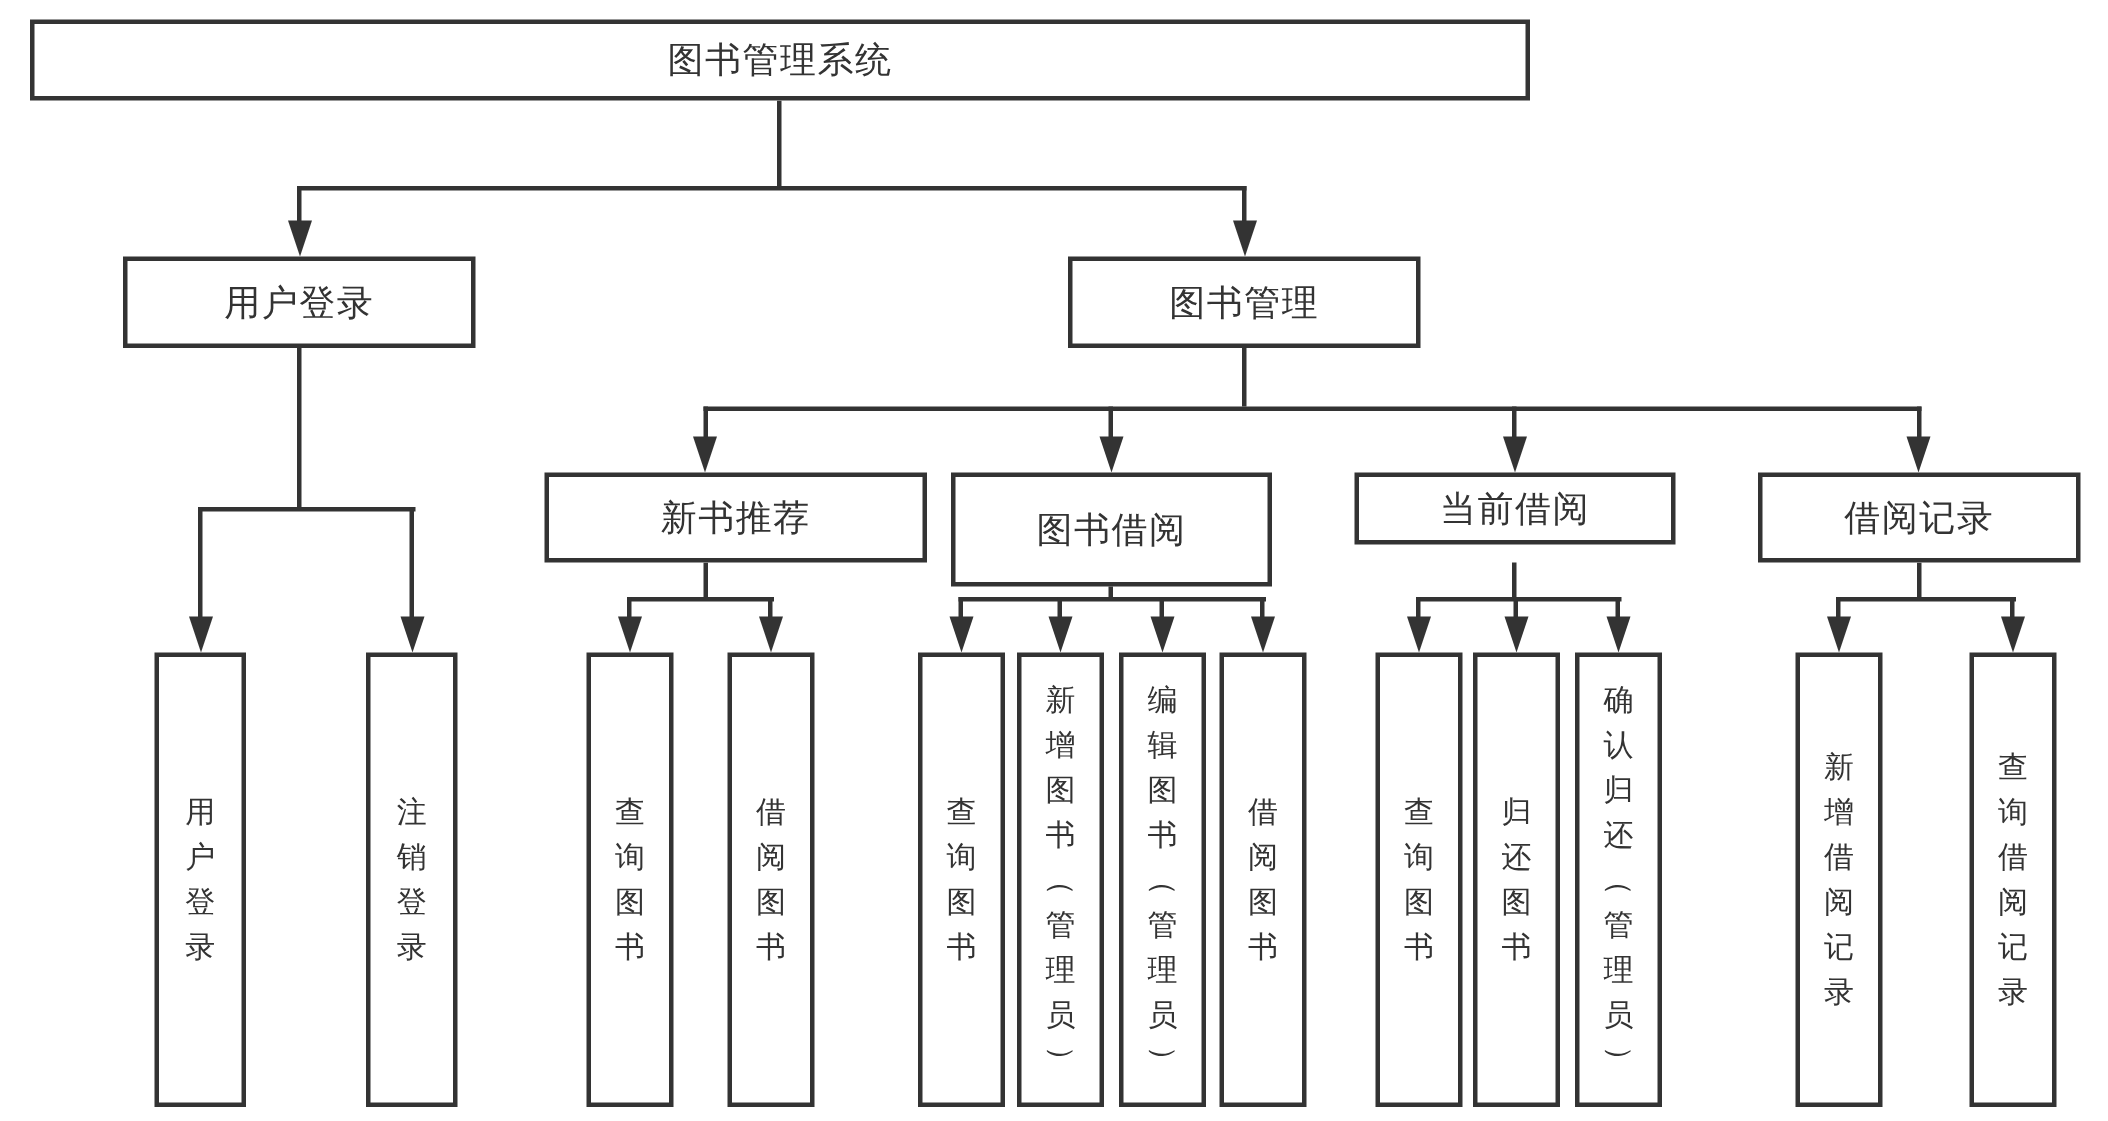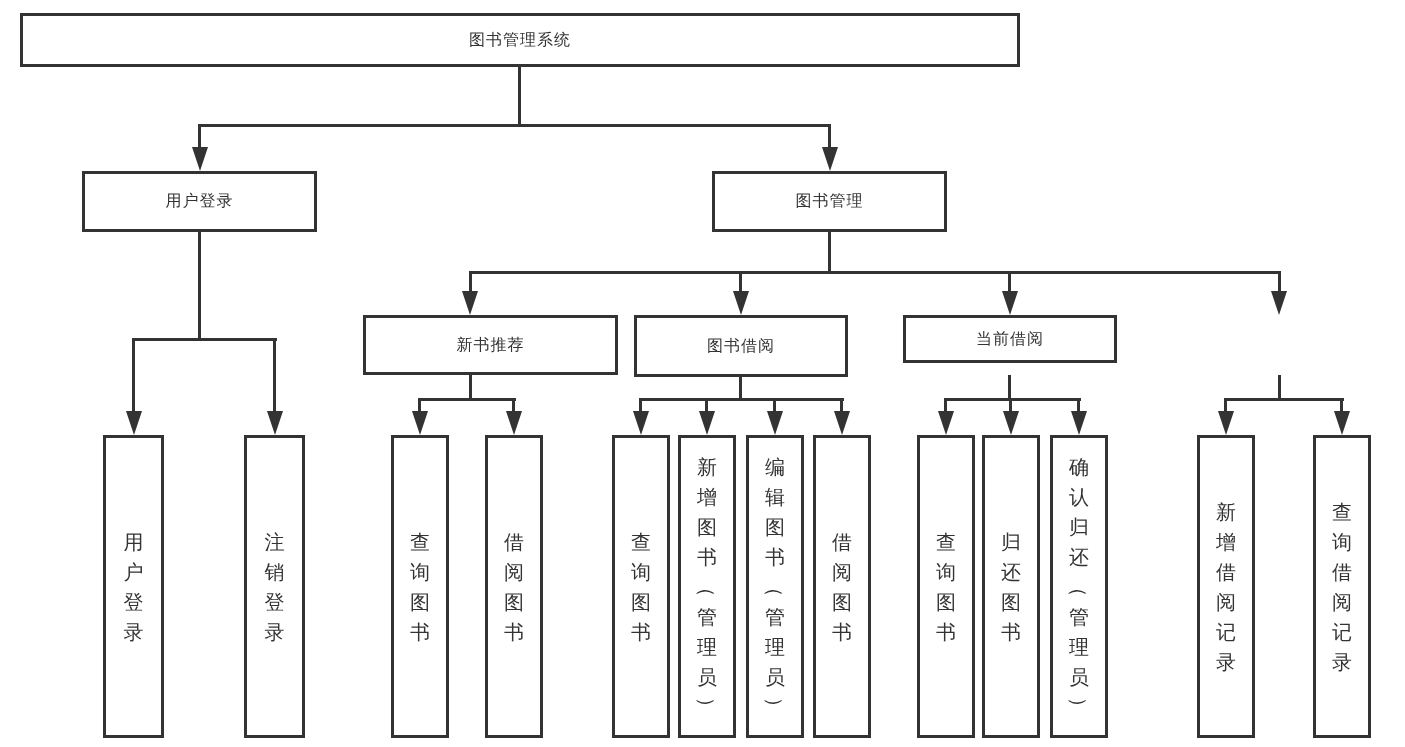--- a/index.html
+++ b/index.html
@@ -15,21 +15,21 @@
     background:var(--bg);
     font-family:"Liberation Sans", sans-serif;
     overflow:hidden;
   }
   .node{
     position:absolute;
     box-sizing:border-box;
     border:3px solid var(--line);
     background:#fff;
     display:flex;align-items:center;justify-content:center;
-    font-size:16px;color:var(--text);
+    font-size:24px;color:var(--text);
     letter-spacing:1px;
     z-index:2;
   }
   .vnode{
     position:absolute;
     box-sizing:border-box;
     border:3px solid var(--line);
     background:#fff;
     display:flex;flex-direction:column;align-items:center;justify-content:center;
     font-size:20px;color:var(--text);
@@ -58,24 +58,25 @@
 <div class="canvas">
 
   <div class="node" style="left:20px;top:13px;width:1000px;height:54px">图书管理系统</div>
 
   <div class="node" style="left:82px;top:171px;width:235px;height:61px">用户登录</div>
 
   <div class="node" style="left:712px;top:171px;width:235px;height:61px">图书管理</div>
 
   <div class="node" style="left:363px;top:315px;width:255px;height:60px">新书推荐</div>
 
-  <div class="node" style="left:634px;top:315px;width:214px;height:62px">图书借阅</div>
+  <div class="node" style="left:634px;top:315px;width:214px;height:76px">图书借阅</div>
 
   <div class="node" style="left:903px;top:315px;width:214px;height:48px">当前借阅</div>
 
+  <div class="node" style="left:1172px;top:315px;width:215px;height:60px">借阅记录</div>
 
   <div class="vnode" style="left:103px;top:435px;width:61px;height:303px">
       <span class="vchar">用</span>
       <span class="vchar">户</span>
       <span class="vchar">登</span>
       <span class="vchar">录</span>
     </div>
 
   <div class="vnode" style="left:244px;top:435px;width:61px;height:303px">
       <span class="vchar">注</span>

